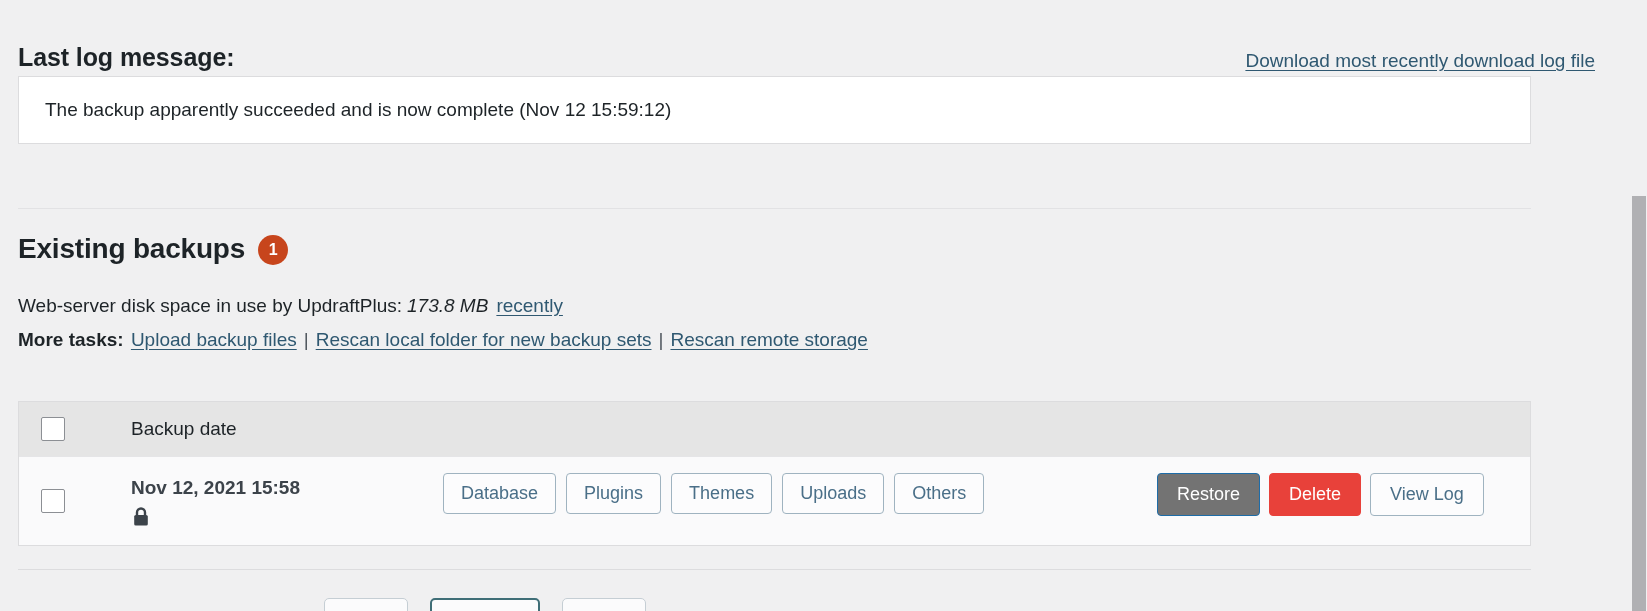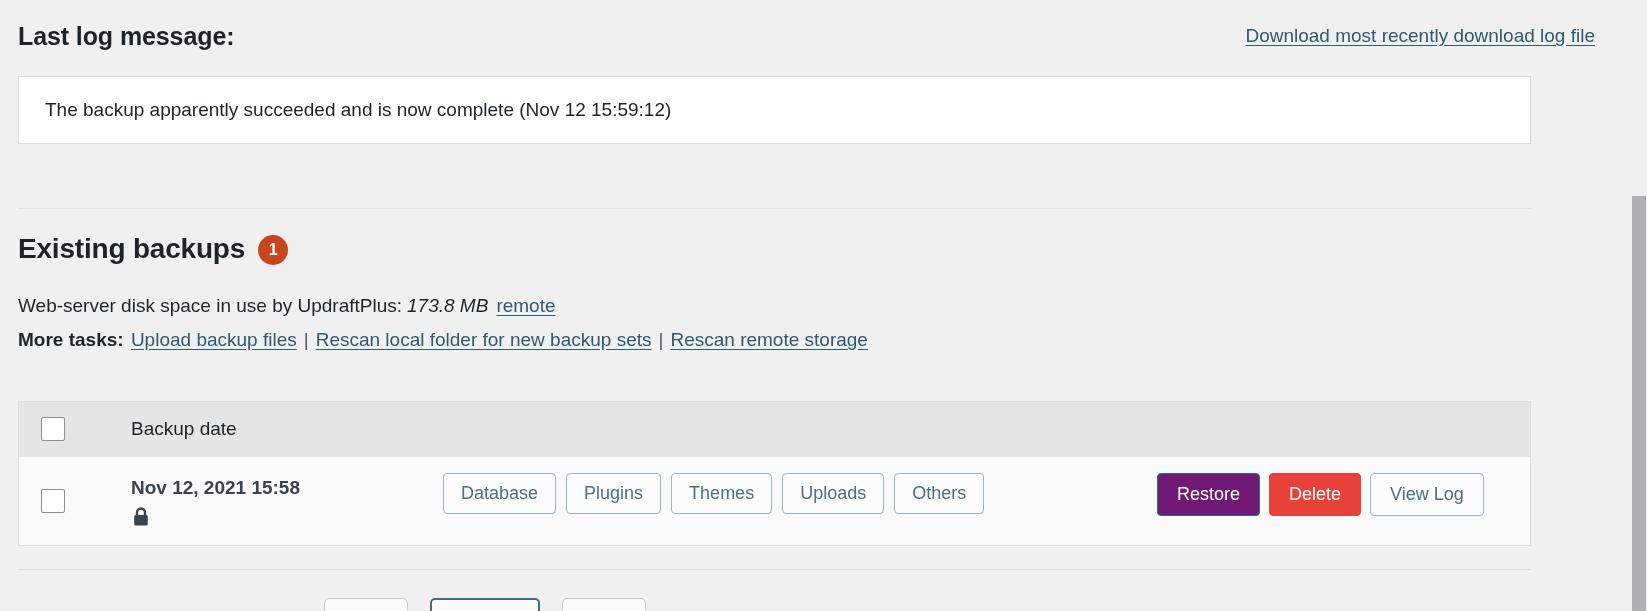--- a/index.html
+++ b/index.html
@@ -21,21 +21,21 @@
     background: #f0f0f1;
   }
 
   
   .loghead {
     position: absolute;
     left: 0; top: 0;
     width: 1613px;
     height: 72px;
     display: flex;
-    align-items: center;
+    align-items: flex-end;
     justify-content: space-between;
     padding: 0 18px 0 18px;
   }
   .loghead-title {
     font-size: 25px;
     font-weight: 600;
     color: #1d2327;
     letter-spacing: -0.1px;
     line-height: 1.2;
   }
@@ -252,21 +252,21 @@
     font-size: 18px;
     font-family: "Liberation Sans", sans-serif;
     border-radius: 4px;
     padding: 10px 19px;
     cursor: pointer;
     line-height: 1.15;
     white-space: nowrap;
     border: 1px solid transparent;
   }
   .abtn-restore {
-    background: #701a75;
+    background: #737373;
     border-color: #1d6ca8;
     color: #ffffff;
   }
   .abtn-delete {
     background: #e8413a;
     border-color: #e8413a;
     color: #ffffff;
   }
   .abtn-viewlog {
     background: #fcfcfd;
@@ -335,21 +335,21 @@
   </div>
 
   <div class="divider"></div>
 
   <div class="eb-heading">
     <span class="eb-title">Existing backups</span>
     <span class="eb-badge">1</span>
   </div>
 
   <div class="diskline">
-    <span class="dl-label">Web-server disk space in use by UpdraftPlus:</span><span class="dl-value">173.8 MB</span><a class="dl-refresh">remote</a>
+    <span class="dl-label">Web-server disk space in use by UpdraftPlus:</span><span class="dl-value">173.8 MB</span><a class="dl-refresh">recently</a>
   </div>
 
   <div class="tasksline">
     <span class="tl-label">More tasks:</span>
     <a class="tl-link">Upload backup files</a><span class="tl-sep">|</span><a class="tl-link">Rescan local folder for new backup sets</a><span class="tl-sep">|</span><a class="tl-link">Rescan remote storage</a>
   </div>
 
   <div class="bk-table">
 
     <div class="bk-row bk-head">

